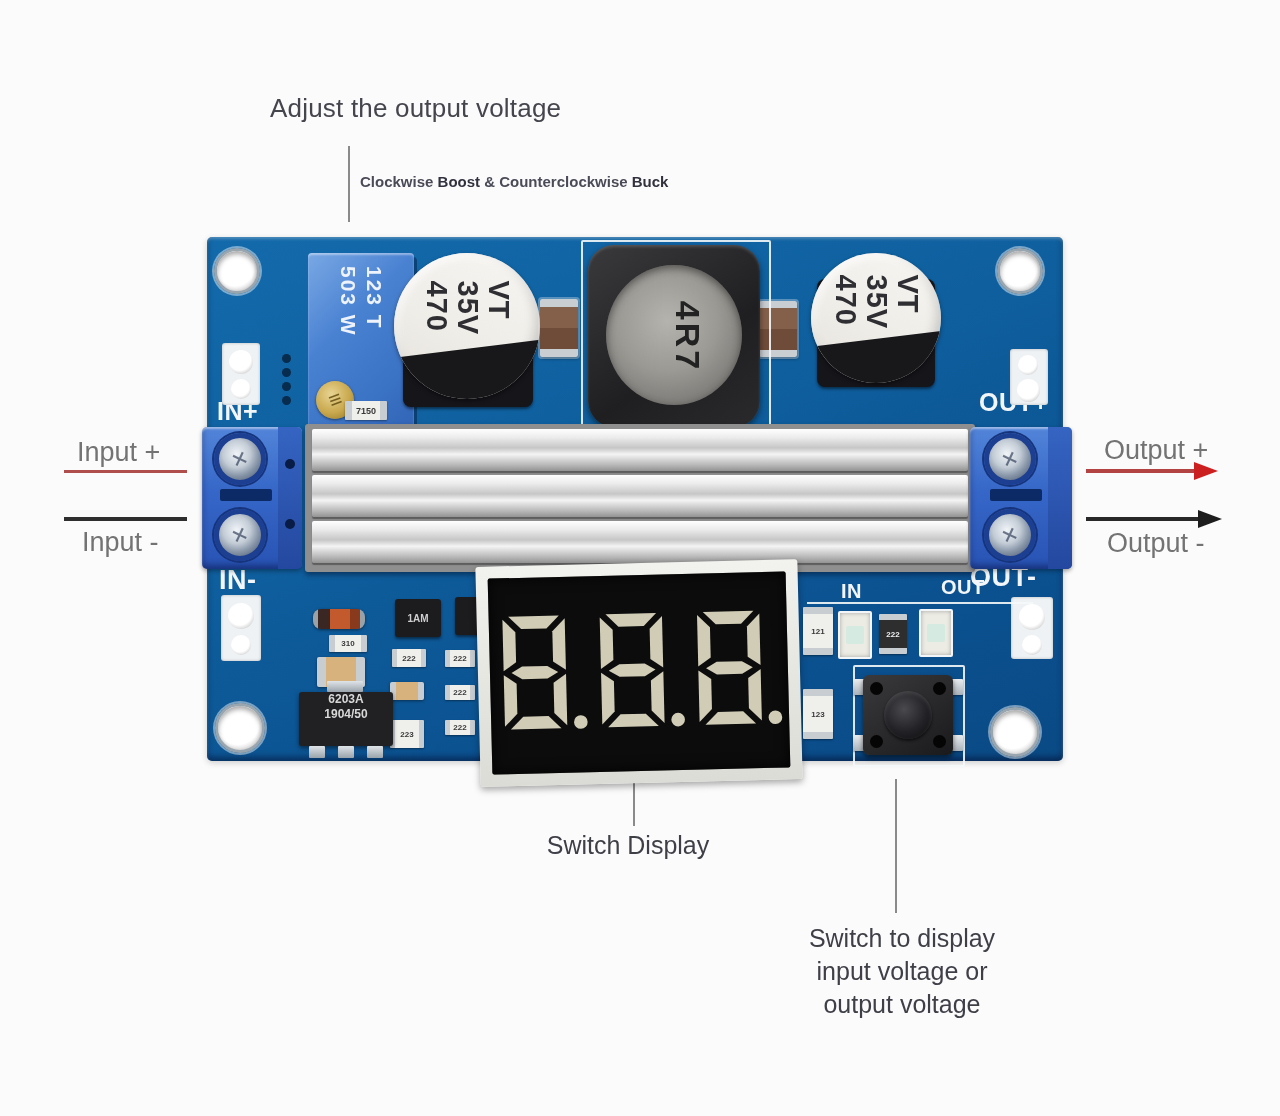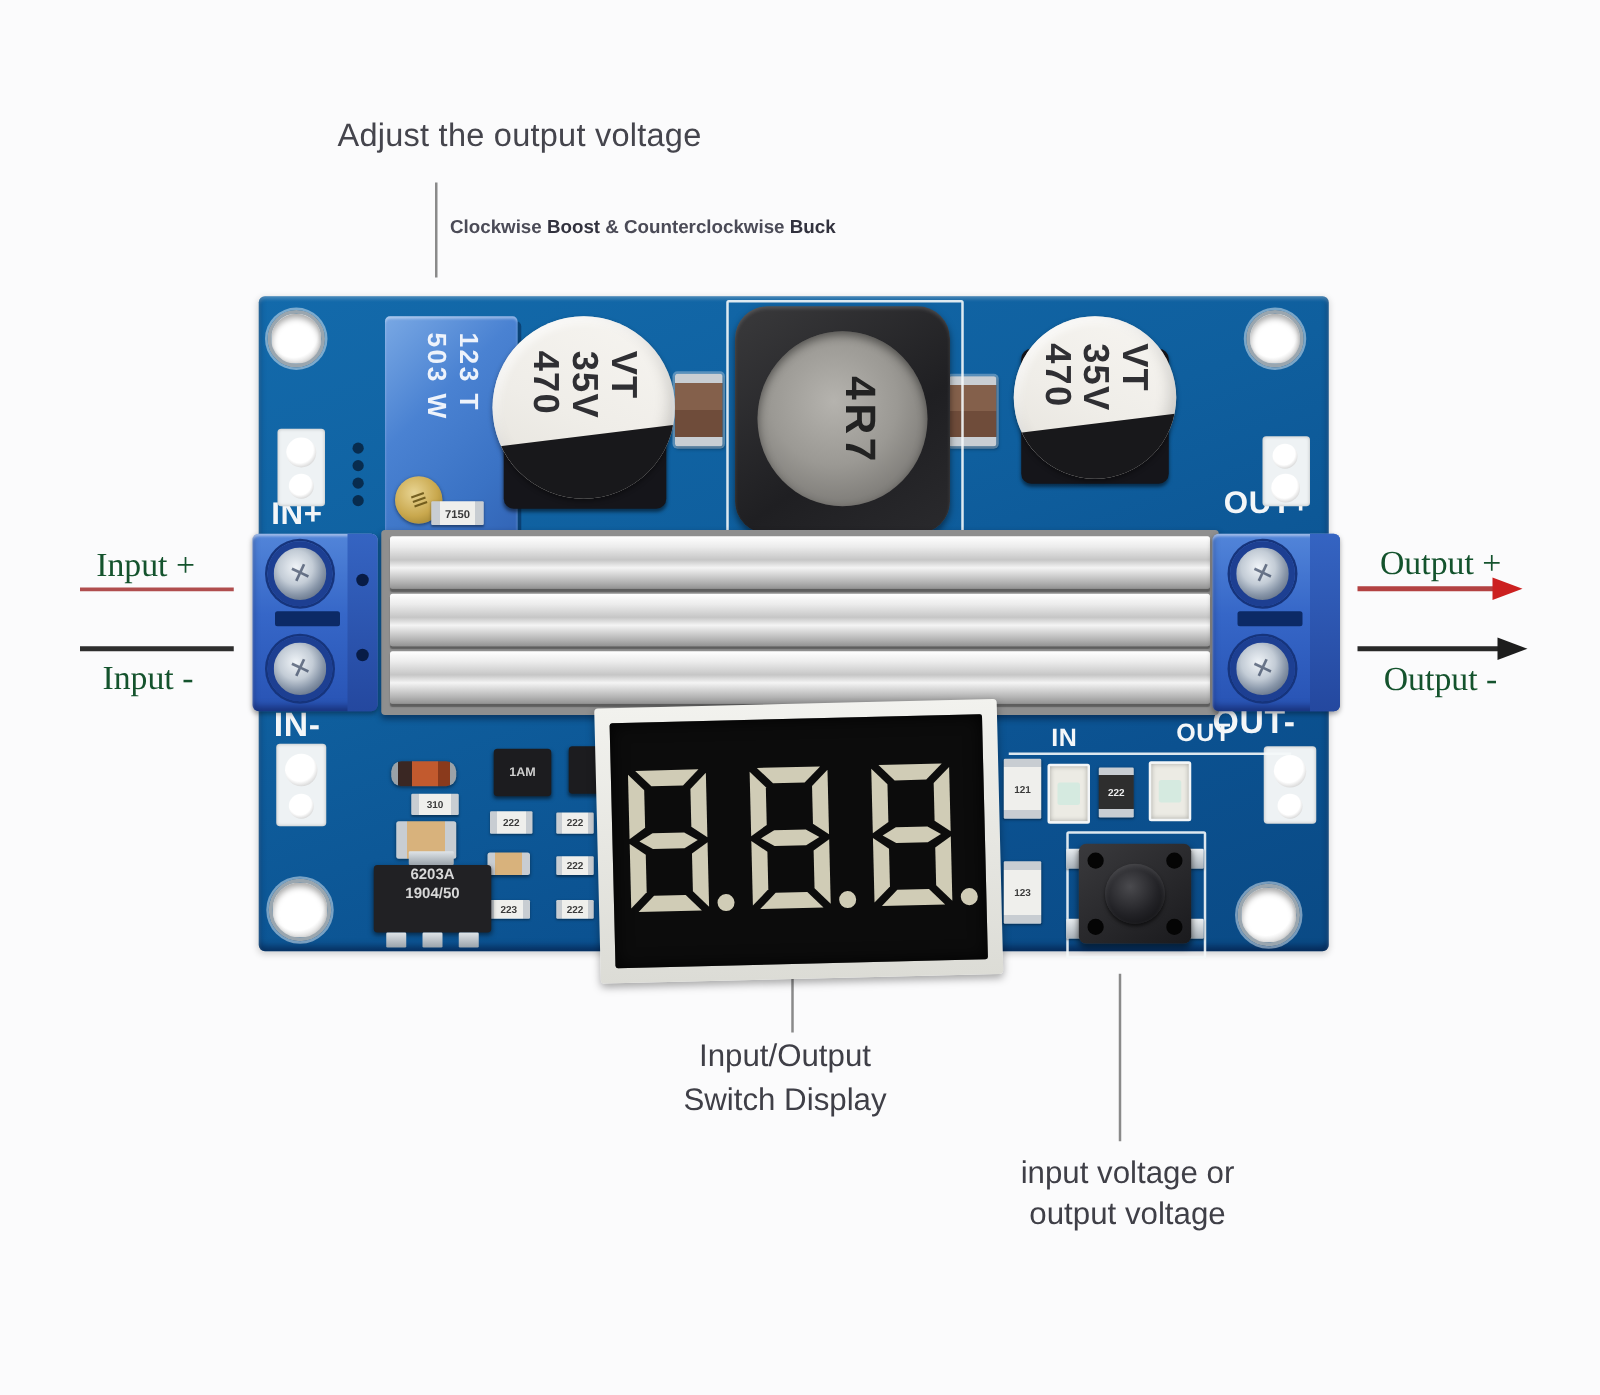--- a/index.html
+++ b/index.html
@@ -4,21 +4,21 @@
 <style>
   html,body{margin:0;padding:0;background:#fbfbfc;}
   #canvas{position:relative;width:1280px;height:1116px;background:#fbfbfc;overflow:hidden;
           font-family:"Liberation Sans",sans-serif;}
   .abs{position:absolute;}
   
   .ann{color:#45454d;}
   .ann-big{font-size:26px;letter-spacing:.2px;}
   .ann-sub{font-size:15px;font-weight:600;color:#4b4b57;}
   .ann-sub b{font-weight:800;color:#32323e;}
-  .ann-side{font-size:27px;color:#14532d;font-family:Liberation Serif, serif;}
+  .ann-side{font-size:27px;color:#737373;}
   .ann-bot{font-size:25px;line-height:35px;text-align:center;color:#3f3f47;}
   .pline{background:#8a8a8a;}
   .hline-red{background:#b04e4e;height:3px;}
   .hline-blk{background:#2e2e2e;height:4px;}
   .arrow-shaft-red{background:#b34242;height:4px;}
   .arrow-shaft-blk{background:#282828;height:4px;}
   .arrow-head{width:0;height:0;border-top:9px solid transparent;border-bottom:9px solid transparent;}
   
   #pcb{left:207px;top:237px;width:856px;height:524px;border-radius:5px;
        background:linear-gradient(160deg,#136aab 0%,#0f5f9e 40%,#0b5190 75%,#0a4a85 100%);
@@ -120,25 +120,25 @@
 
   <div class="abs ann ann-side" style="left:1104px;top:435px;">Output +</div>
   <div class="abs arrow-shaft-red" style="left:1086px;top:469px;width:110px;"></div>
   <div class="abs arrow-head" style="left:1194px;top:462px;border-left:24px solid #cc2020;"></div>
   <div class="abs arrow-shaft-blk" style="left:1086px;top:517px;width:114px;"></div>
   <div class="abs arrow-head" style="left:1198px;top:510px;border-left:24px solid #1d1d1d;"></div>
   <div class="abs ann ann-side" style="left:1107px;top:528px;">Output -</div>
 
   <div class="abs pline" style="left:633px;top:782px;width:2px;height:44px;"></div>
   <div class="abs ann ann-bot" style="left:500px;top:828px;width:256px;">
-    <div>Input/Output</div>
     <div>Switch Display</div>
   </div>
   <div class="abs pline" style="left:895px;top:779px;width:2px;height:134px;"></div>
   <div class="abs ann ann-bot" style="left:777px;top:922px;width:250px;line-height:33px;">
+    <div>Switch to display</div>
     <div>input voltage or</div>
     <div>output voltage</div>
   </div>
 
   <div id="pcb" class="abs">
 
     <div class="abs mhole" style="left:7px;top:11px;width:40px;height:40px;"></div>
     <div class="abs mhole" style="left:790px;top:11px;width:40px;height:40px;"></div>
     <div class="abs mhole" style="left:8px;top:466px;width:44px;height:44px;"></div>
     <div class="abs mhole" style="left:783px;top:470px;width:44px;height:44px;"></div>
@@ -245,21 +245,21 @@
     <div class="sot abs" style="left:188px;top:362px;width:46px;height:38px;">
         <span>1AM</span>
       </div>
     <div class="sot abs" style="left:248px;top:360px;width:42px;height:38px;"></div>
     <div class="res abs" style="left:122px;top:398px;width:38px;height:17px;">310</div>
     <div class="tancap abs" style="left:110px;top:420px;width:48px;height:30px;"></div>
     <div class="res abs" style="left:185px;top:412px;width:34px;height:18px;">222</div>
     <div class="res abs" style="left:238px;top:413px;width:30px;height:17px;">222</div>
     <div class="tancap abs" style="left:183px;top:445px;width:34px;height:18px;"></div>
     <div class="res abs" style="left:238px;top:448px;width:30px;height:15px;">222</div>
-    <div class="res abs" style="left:183px;top:483px;width:34px;height:15px;">223</div>
+    <div class="res abs" style="left:183px;top:483px;width:34px;height:28px;">223</div>
     <div class="res abs" style="left:238px;top:483px;width:30px;height:15px;">222</div>
     <div id="ic" class="abs" style="left:92px;top:455px;width:94px;height:54px;">
       <div>6203A</div>
       <div>1904/50</div>
     </div>
     <div class="leg abs" style="left:102px;top:509px;width:16px;height:12px;"></div>
     <div class="leg abs" style="left:131px;top:509px;width:16px;height:12px;"></div>
     <div class="leg abs" style="left:160px;top:509px;width:16px;height:12px;"></div>
     <div class="leg abs" style="left:120px;top:444px;width:36px;height:11px;"></div>
 

